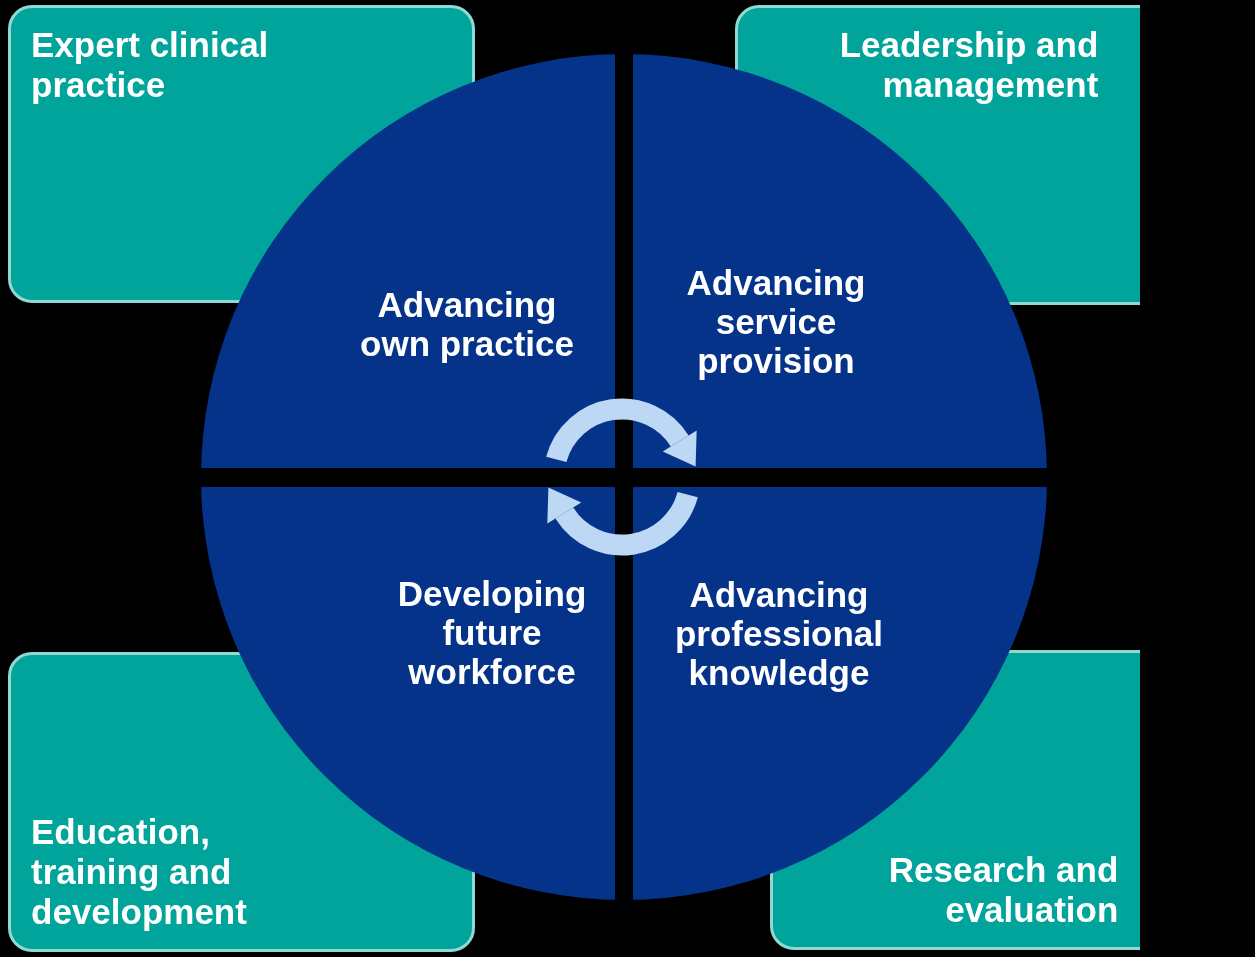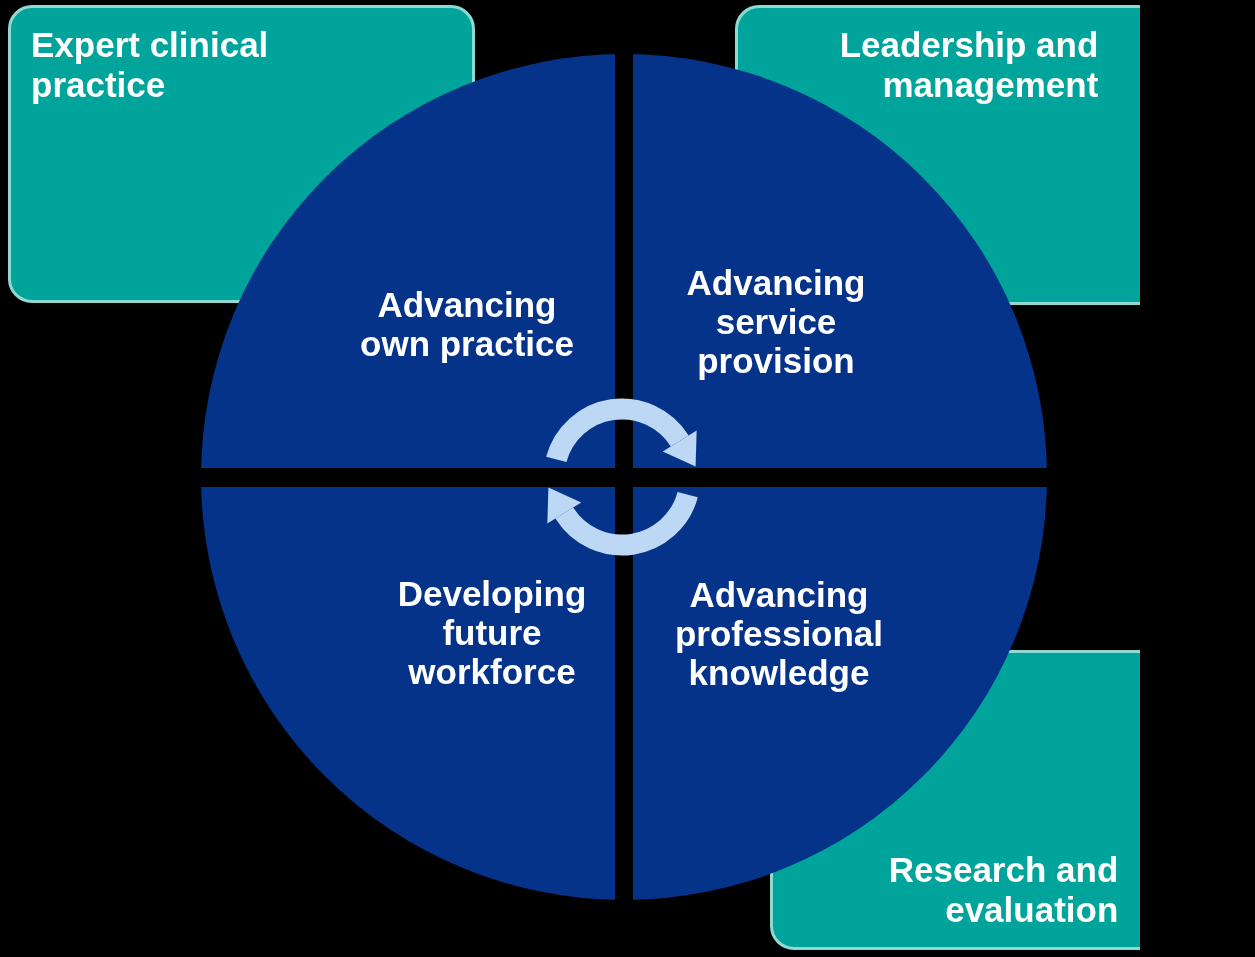--- a/index.html
+++ b/index.html
@@ -68,20 +68,25 @@
 <div id="canvas">
 
   <div class="card card-tl">
     <span>Expert clinical
 practice</span>
   </div>
   <div class="card card-tr">
     <span>Leadership and
 management</span>
   </div>
+  <div class="card card-bl">
+    <span>Education,
+training and
+development</span>
+  </div>
   <div class="card card-br">
     <span>Research and
 evaluation</span>
   </div>
 
   <div class="circle"></div>
   <div class="bar-h"></div>
   <div class="bar-v"></div>
 
   <svg class="center-icon" width="170" height="180" viewBox="0 0 170 180">

